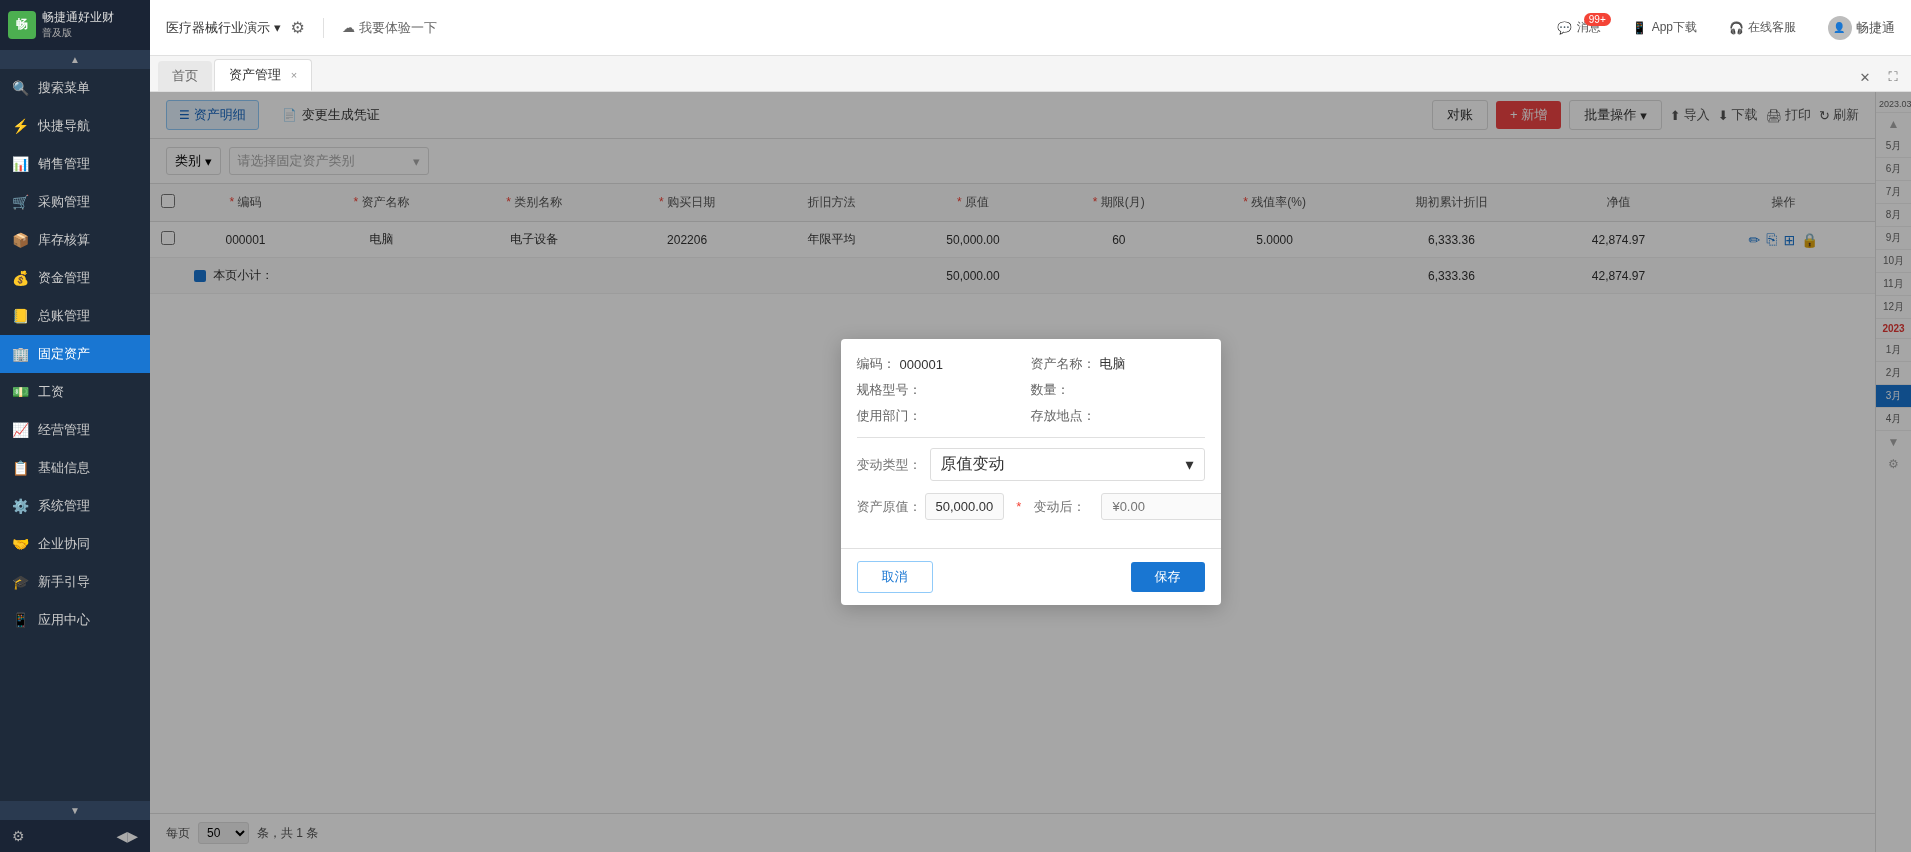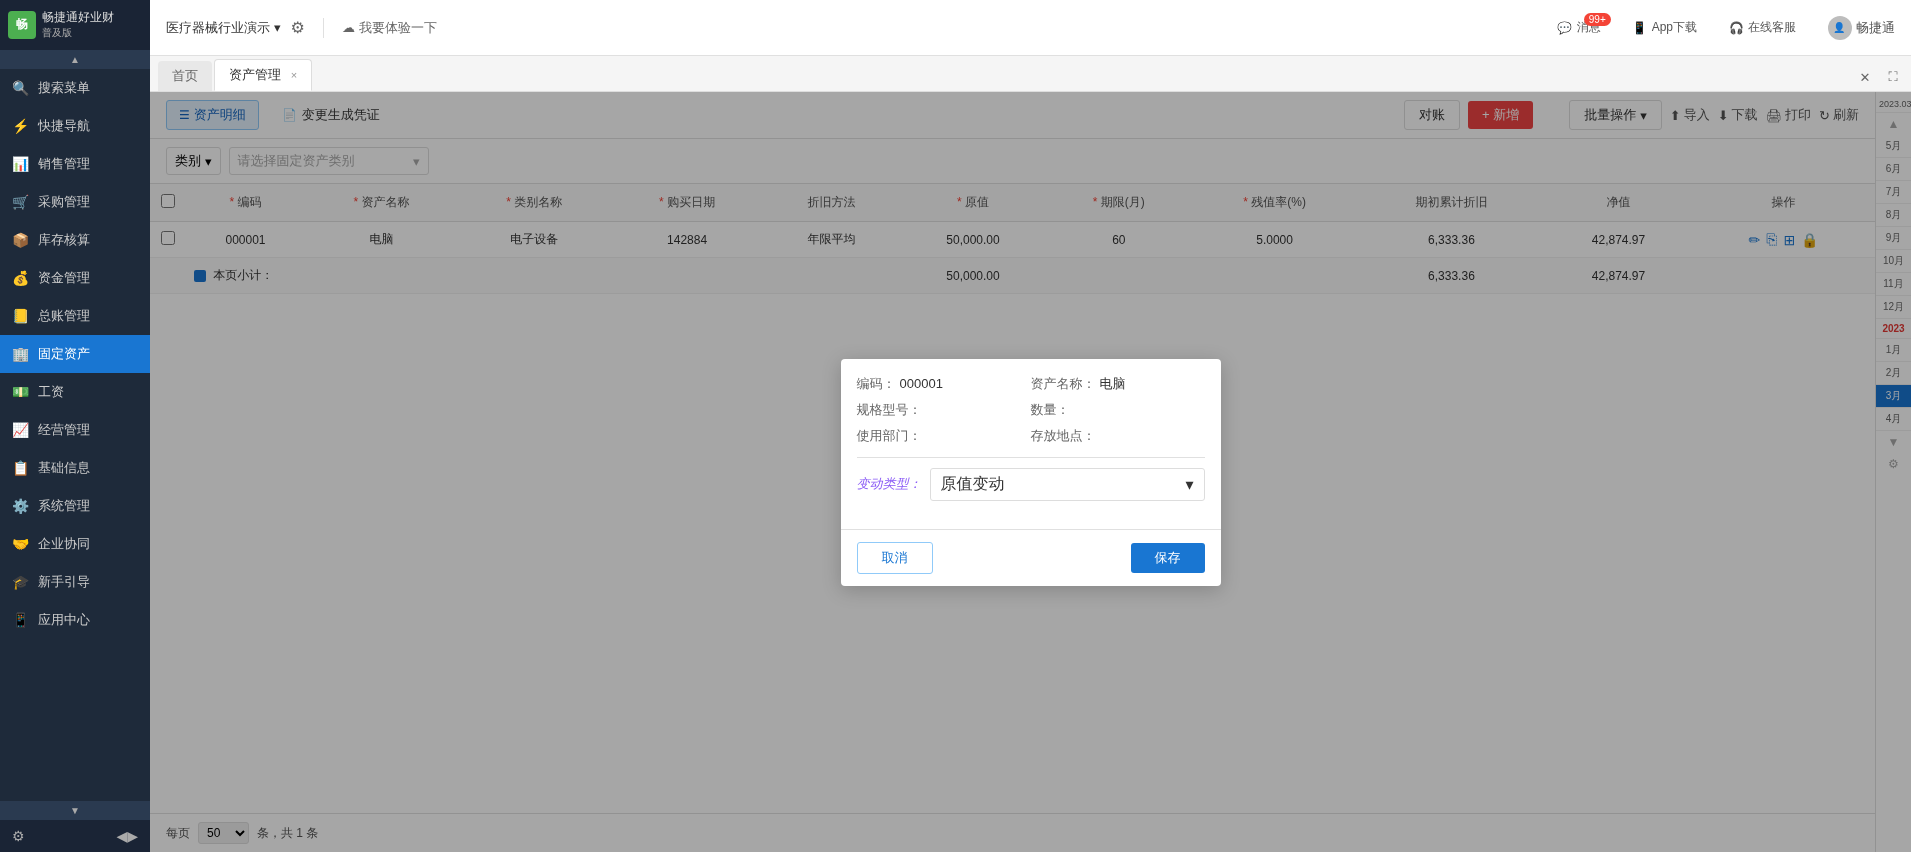--- a/index.html
+++ b/index.html
@@ -122,21 +122,21 @@
       padding: 5px 12px;
       border-radius: 3px;
       cursor: pointer;
       font-size: 13px;
       color: #333;
     }
     .asset-tab-btn.active { background: #e3f2fd; color: #1565c0; border: 1px solid #90caf9; }
     .asset-tab-btn .tab-icon { font-size: 12px; }
     .asset-toolbar-right { margin-left: auto; display: flex; align-items: center; gap: 8px; }
     .btn-primary { background: #ef4444; color: #fff; border: none; border-radius: 3px; padding: 5px 14px; cursor: pointer; font-size: 13px; }
-    .btn-default { background: #fff; color: #333; border: 1px solid #ddd; border-radius: 3px; padding: 5px 14px; cursor: pointer; font-size: 13px; margin-left: 28px; }
+    .btn-default { background: #fff; color: #333; border: 1px solid #ddd; border-radius: 3px; padding: 5px 14px; cursor: pointer; font-size: 13px; }
     .btn-with-arrow { display: flex; align-items: center; gap: 4px; }
     .btn-icon-only { background: transparent; border: none; cursor: pointer; font-size: 13px; color: #555; display: flex; align-items: center; gap: 3px; }
 
     .filter-bar {
       background: #fff;
       padding: 8px 16px;
       display: flex; align-items: center; gap: 8px;
       border-bottom: 1px solid #e0e0e0;
     }
     .filter-select {
@@ -216,21 +216,21 @@
       display: grid; grid-template-columns: 1fr 1fr;
       gap: 8px 0;
       font-size: 13px;
       margin-bottom: 12px;
     }
     .modal-info-item { display: flex; align-items: center; gap: 4px; color: #555; }
     .modal-info-label { color: #666; white-space: nowrap; }
     .modal-info-value { color: #333; font-weight: 500; }
     .modal-divider { border: none; border-top: 1px solid #e0e0e0; margin: 10px 0; }
     .modal-field-row { display: flex; align-items: center; gap: 8px; margin-bottom: 12px; font-size: 13px; }
-    .modal-field-label { color: #8b5cf6; white-space: nowrap; min-width: 60px; font-style: italic; }
+    .modal-field-label { color: #737373; white-space: nowrap; min-width: 60px; }
     .modal-field-select {
       display: flex; align-items: center; gap: 4px;
       border: 1px solid #ddd; border-radius: 3px;
       padding: 5px 10px; cursor: pointer; flex: 1; background: #fff;
       font-size: 16px; color: #333;
     }
     .modal-field-input {
       border: 1px solid #ddd; border-radius: 3px;
       padding: 5px 10px; flex: 1; font-size: 13px; color: #999;
       background: #fafafa;
@@ -454,21 +454,21 @@
               <th>净值</th>
               <th>操作</th>
             </tr>
           </thead>
           <tbody>
             <tr>
               <td><input type="checkbox" class="row-check" style=""></td>
               <td>000001</td>
               <td>电脑</td>
               <td>电子设备</td>
-              <td>142884</td>
+              <td>202206</td>
               <td>年限平均</td>
               <td>50,000.00</td>
               <td>60</td>
               <td>5.0000</td>
               <td>6,333.36</td>
               <td>42,874.97</td>
               <td>
                 <div class="op-icons">
                   <span class="op-icon" title="编辑">✏</span>
                   <span class="op-icon" title="复制">⎘</span>
@@ -555,20 +555,27 @@
             </div>
           </div>
           <hr class="modal-divider">
           <div class="modal-field-row">
             <span class="modal-field-label">变动类型：</span>
             <div class="modal-field-select">
               <span>原值变动</span>
               <span style="margin-left:auto;">▾</span>
             </div>
           </div>
+          <div class="modal-field-row">
+            <span class="modal-field-label">资产原值：</span>
+            <span class="modal-field-input filled">50,000.00</span>
+            <span style="color:#f44336;margin:0 4px;">*</span>
+            <span class="modal-field-label">变动后：</span>
+            <input class="modal-field-input" type="text" placeholder="¥0.00" style="">
+          </div>
         </div>
         <div class="modal-footer">
           <button class="btn-cancel">取消</button>
           <button class="btn-save">保存</button>
         </div>
       </div>
     </div>
   </div>
 </div>
 

